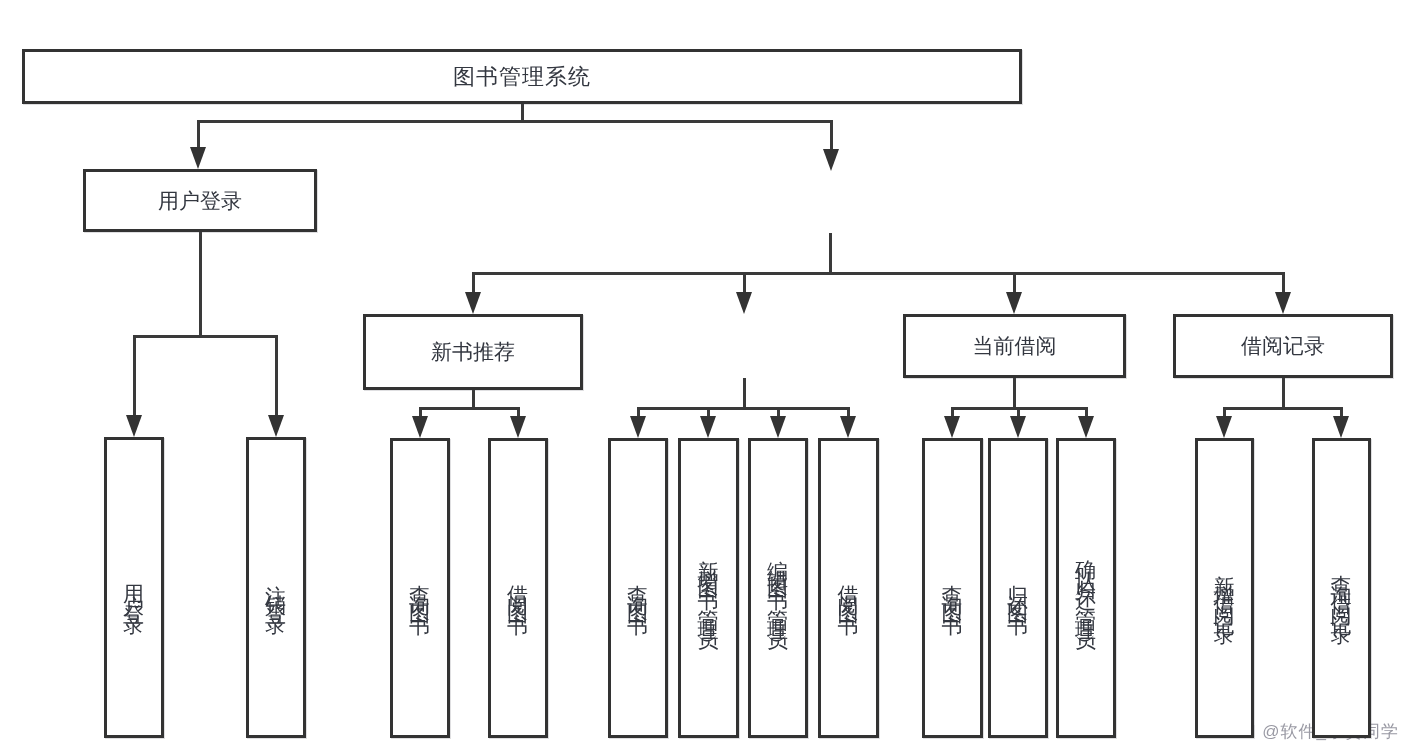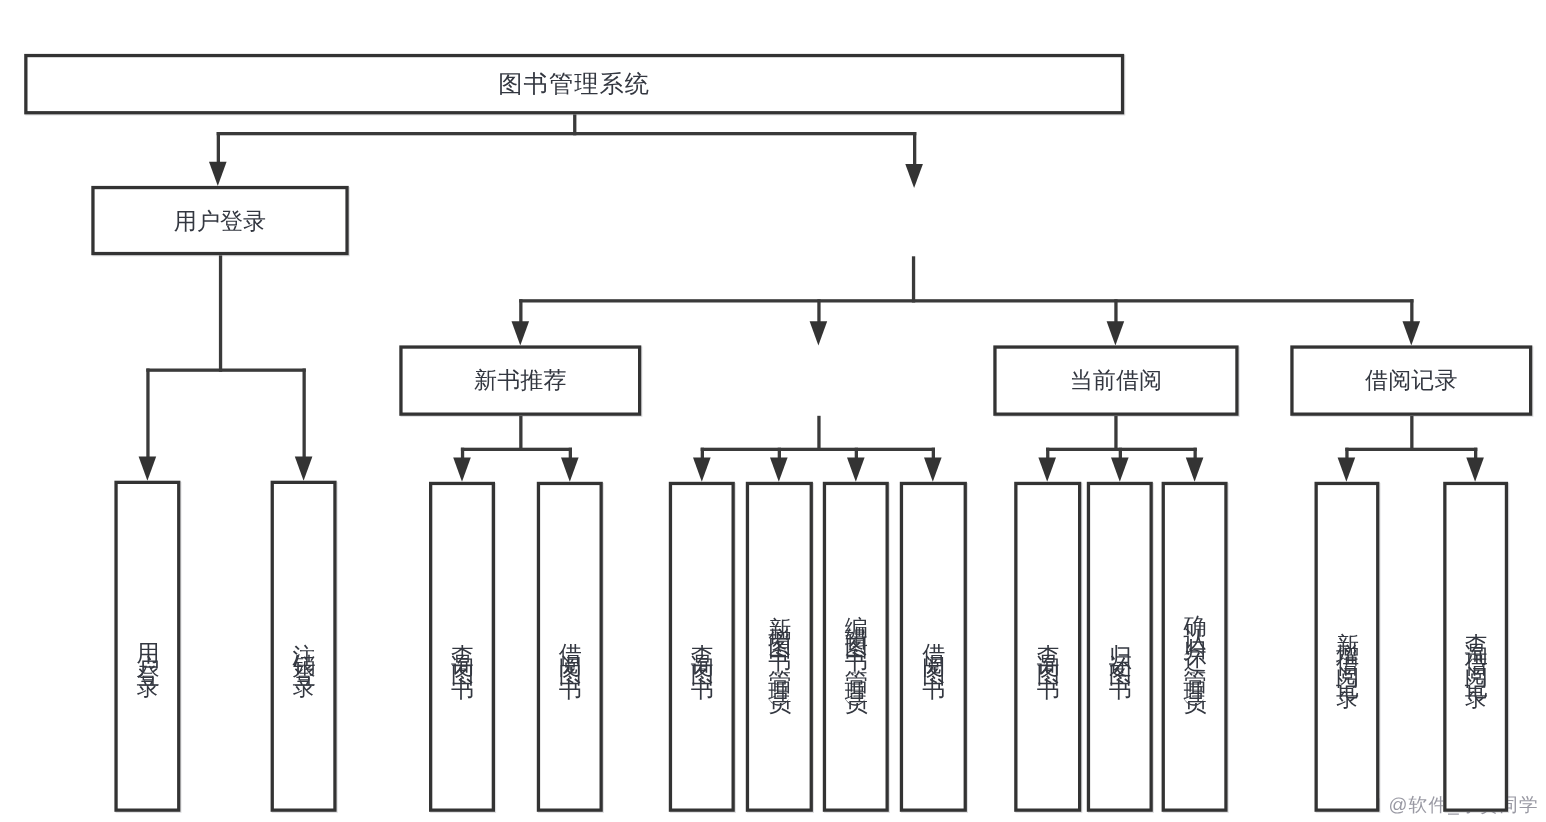--- a/index.html
+++ b/index.html
@@ -104,21 +104,21 @@
     <div class="line" style="left: 1222.5px; top: 407px; width: 3px; height: 11px;"></div>
     <div class="arrow" style="left: 1216px; top: 416px;"></div>
     <div class="line" style="left: 1339.5px; top: 407px; width: 3px; height: 11px;"></div>
     <div class="arrow" style="left: 1333px; top: 416px;"></div>
     <div class="node h root" style="left: 22px; top: 13px; width: 1000px; height: 55px; margin-top: 36px;">
       <span class="lbl">图书管理系统</span>
     </div>
     <div class="node h" style="left: 83px; top: 169px; width: 234px; height: 63px;">
       <span class="lbl">用户登录</span>
     </div>
-    <div class="node h" style="left: 363px; top: 314px; width: 220px; height: 64px;">
+    <div class="node h" style="left: 363px; top: 314px; width: 220px; height: 76px;">
       <span class="lbl">新书推荐</span>
     </div>
     <div class="node h" style="left: 903px; top: 314px; width: 223px; height: 64px;">
       <span class="lbl">当前借阅</span>
     </div>
     <div class="node h" style="left: 1173px; top: 314px; width: 220px; height: 64px; font-family: Liberation Serif, serif;">
       <span class="lbl">借阅记录</span>
     </div>
     <div class="node v" style="left: 104px; top: 437px; width: 60px; height: 301px;">
       <span class="lbl">用户登录</span>

